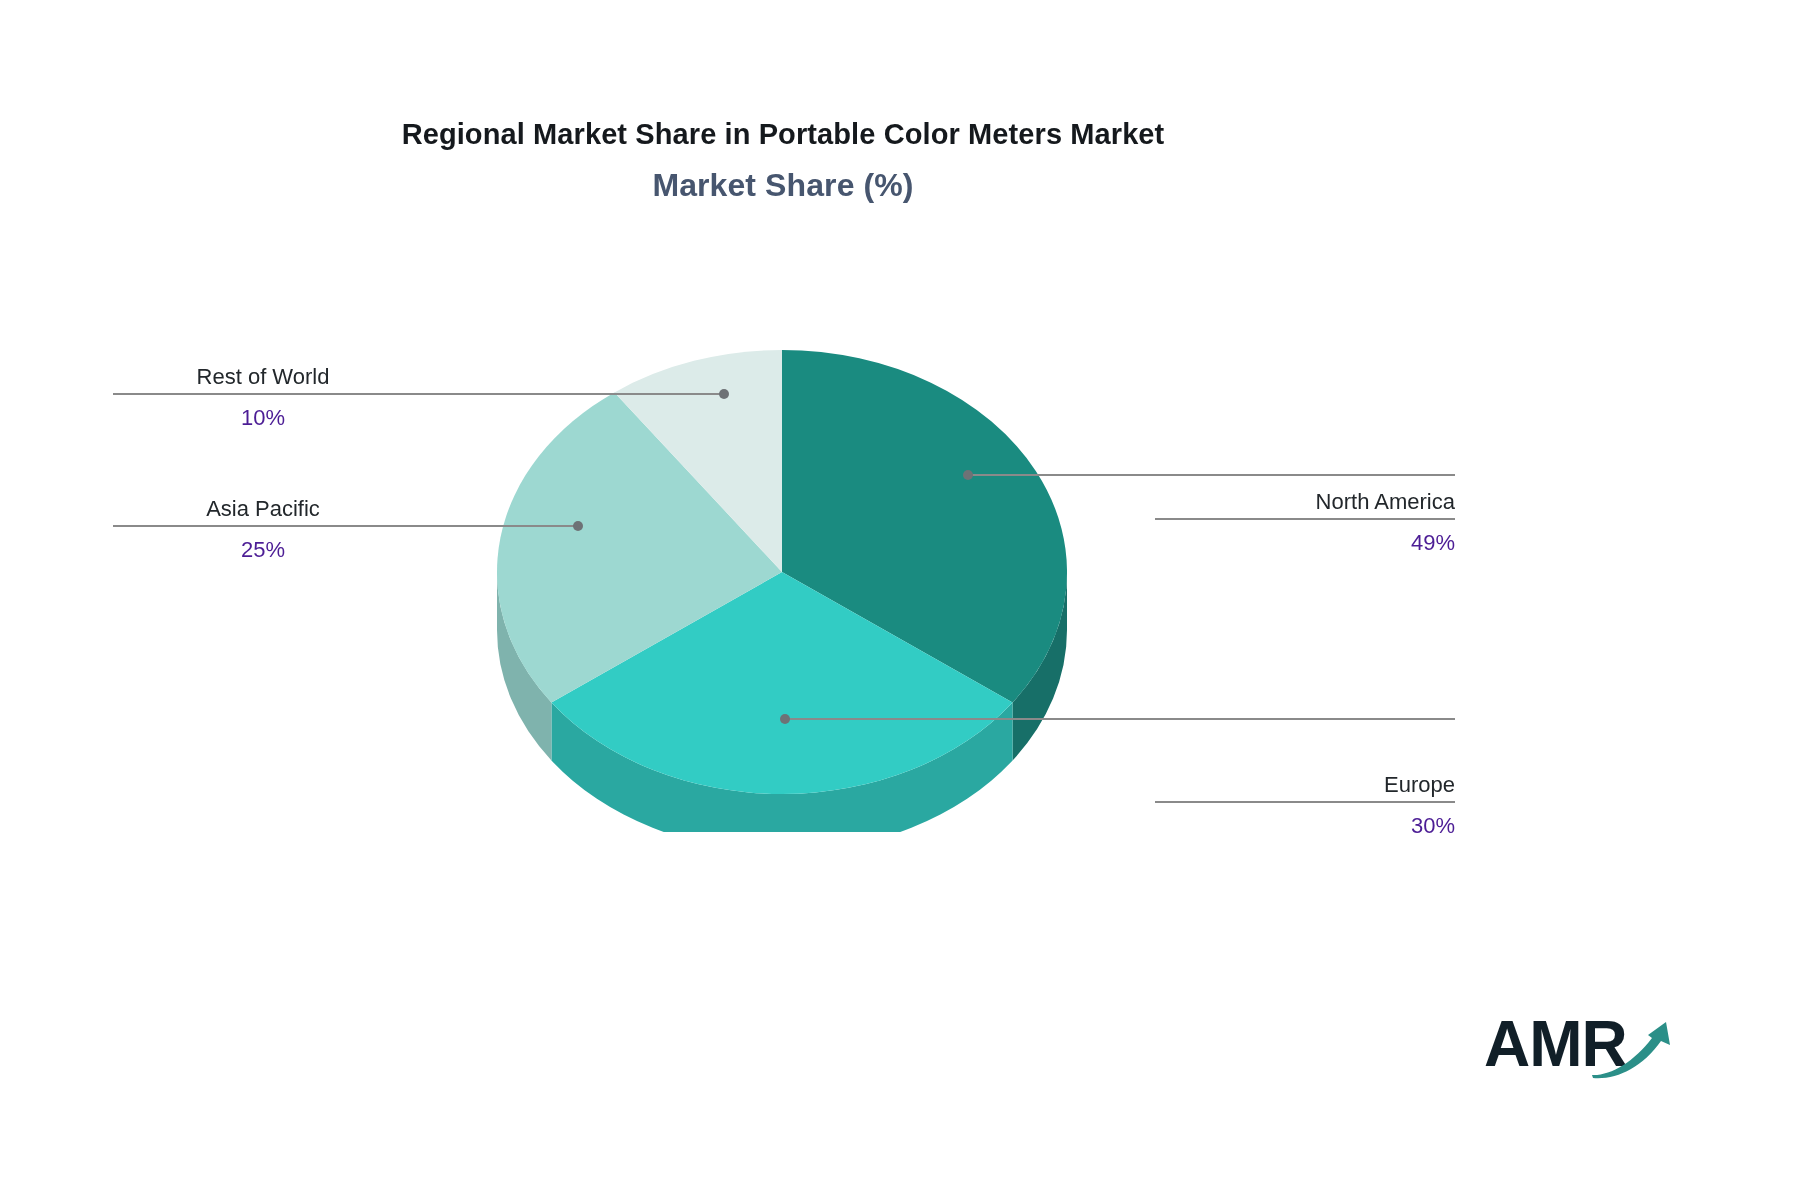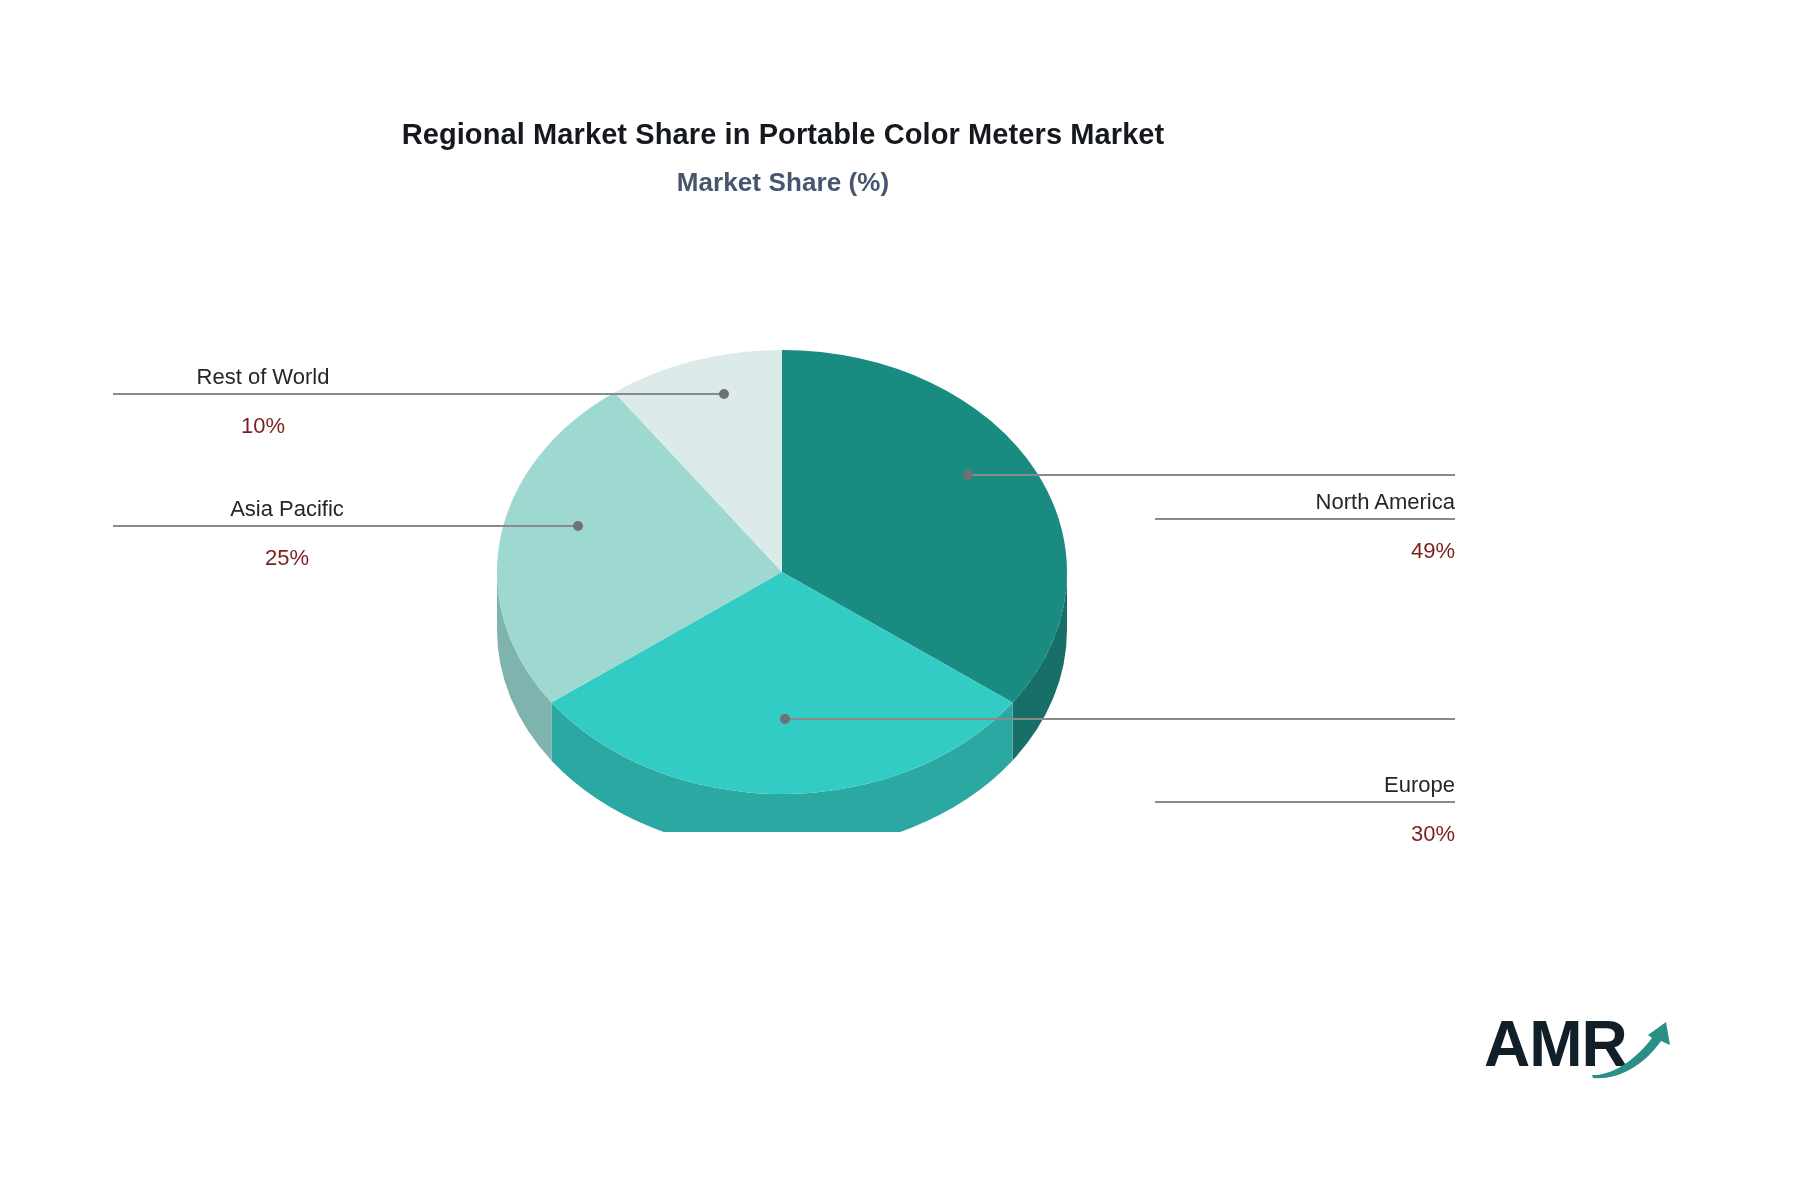--- a/index.html
+++ b/index.html
@@ -31,21 +31,21 @@
     color: #15191d;
     letter-spacing: 0.1px;
     white-space: nowrap;
   }
   #subtitle {
     position: absolute;
     left: 0;
     top: 167px;
     width: 1566px;
     text-align: center;
-    font-size: 26px;
+    font-size: 32px;
     font-weight: bold;
     color: #47566f;
     letter-spacing: 0.1px;
     white-space: nowrap;
   }
 
   
   #pie-wrap {
     position: absolute;
     left: 497px;
@@ -63,24 +63,24 @@
     white-space: nowrap;
     line-height: 26px;
   }
   .callout .cl-rule {
     height: 0;
     border-top: 2px solid #8a8a8a;
     margin-top: 3px;
   }
   .callout .cl-value {
     font-size: 22px;
-    color: #7f1d1d;
+    color: #4c1d95;
     white-space: nowrap;
     line-height: 30px;
-    padding-top: 16px;
+    padding-top: 8px;
   }
   .callout.right { text-align: right; margin-top: 44px; }
   .callout.left  { text-align: center; }
 
   
   #leaders {
     position: absolute;
     left: 0; top: 0;
     width: 1800px; height: 1196px;
     pointer-events: none;
@@ -169,21 +169,21 @@
     <div class="cl-rule"></div>
     <div class="cl-value">49%</div>
   </div>
 
   <div class="callout right" style="left:1155px; top:728px; width:300px;">
     <div class="cl-name">Europe</div>
     <div class="cl-rule"></div>
     <div class="cl-value">30%</div>
   </div>
 
-  <div class="callout left" style="left:113px; top:496px; width:300px;margin-left:24px;">
+  <div class="callout left" style="left:113px; top:496px; width:300px;">
     <div class="cl-name">Asia Pacific</div>
     <div class="cl-rule"></div>
     <div class="cl-value">25%</div>
   </div>
 
   <div class="callout left" style="left:113px; top:364px; width:300px;">
     <div class="cl-name">Rest of World</div>
     <div class="cl-rule"></div>
     <div class="cl-value">10%</div>
   </div>

